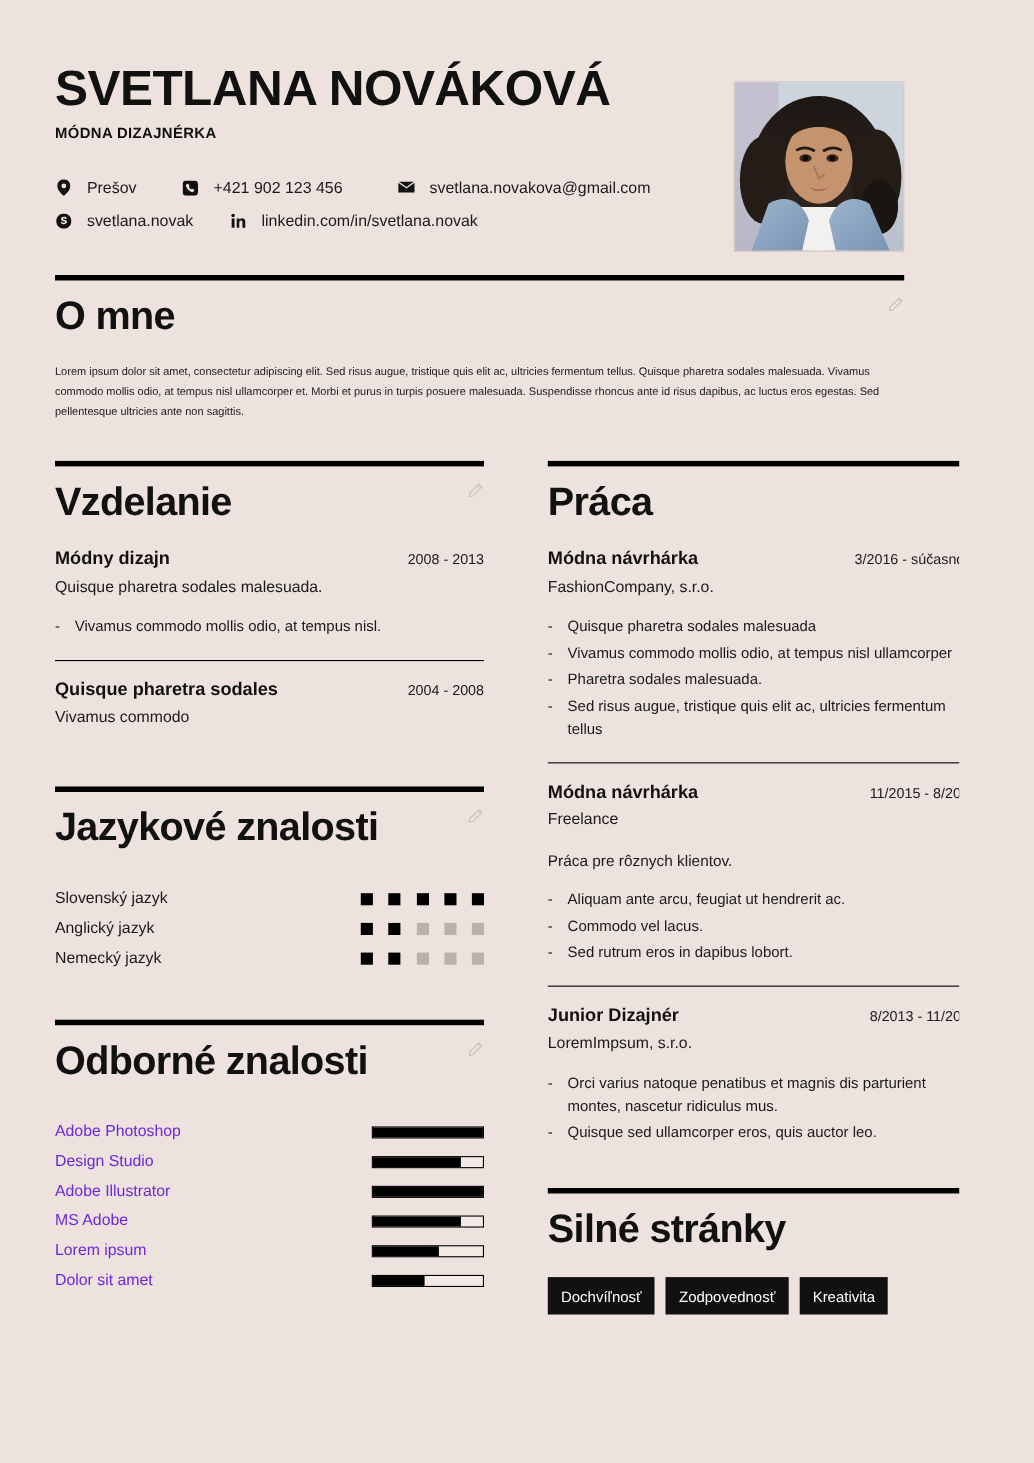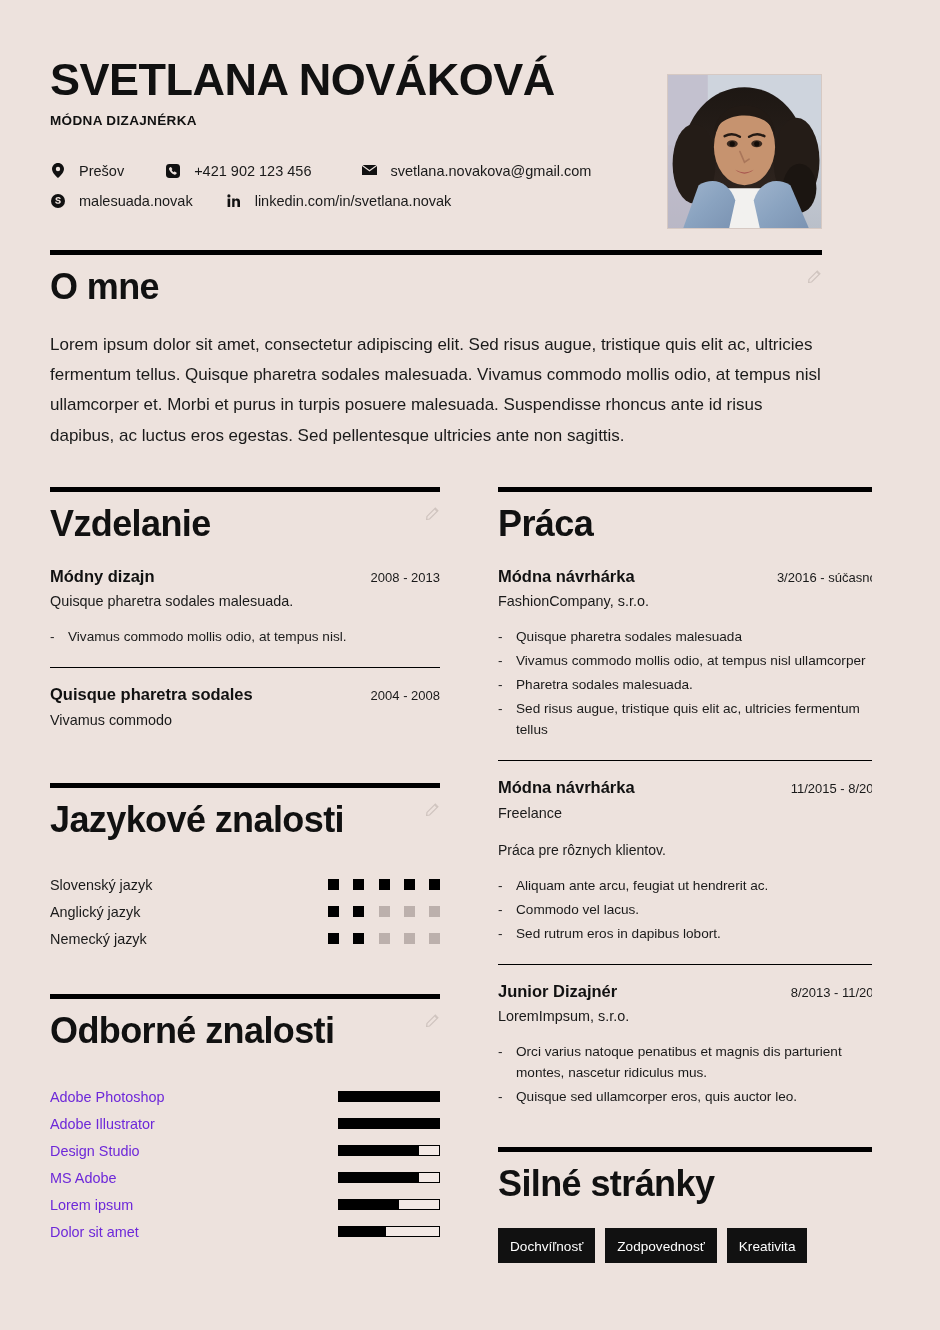--- a/index.html
+++ b/index.html
@@ -124,21 +124,21 @@
     width: 14px;
     height: 14px;
     opacity: 0.5;
   }
   .pencil svg { display: block; }
 
   
   .about-wrap { margin-top: 21px; }
   .about-text {
     margin-top: 17px;
-    font-size: 17px;
+    font-size: 10px;
     line-height: 1.78;
     color: #1a1a1a;
     max-width: 840px;
   }
 
   
   .columns {
     display: flex;
     margin-top: 36px;
     gap: 58px;
@@ -314,21 +314,21 @@
 
         <div class="contact-row">
 
           <div class="contact-item">
             <span class="ci-icon">
               <svg width="14" height="14" viewBox="0 0 14 14">
                   <circle cx="7" cy="7" r="7" fill="#111"></circle>
                   <path d="M7.1 3.1c1.2 0 2.2.5 2.5 1.2.2.5-.1.9-.6.9-.4 0-.6-.2-.8-.4-.2-.3-.6-.5-1.1-.5-.6 0-1 .2-1 .6 0 .4.3.6 1.3.8 1.5.3 2.4.8 2.4 2 0 1.3-1.1 2.1-2.7 2.1-1.4 0-2.5-.6-2.8-1.4-.2-.5.1-.9.6-.9.4 0 .6.2.8.5.2.4.7.6 1.3.6.7 0 1.2-.3 1.2-.7 0-.4-.3-.6-1.4-.8-1.4-.3-2.3-.8-2.3-2 0-1.2 1-2 2.6-2z" fill="#ede2dd"></path>
                 </svg>
             </span>
-            <span>malesuada.novak</span>
+            <span>svetlana.novak</span>
           </div>
 
           <span class="gap-c"></span>
 
           <div class="contact-item">
             <span class="ci-icon">
               <svg width="14" height="14" viewBox="0 0 14 14">
                   <rect x="0.6" y="4.6" width="2.6" height="8.4" fill="#111"></rect>
                   <circle cx="1.9" cy="1.9" r="1.6" fill="#111"></circle>
                   <path d="M5.2 4.6h2.5v1.2c.4-.7 1.2-1.4 2.4-1.4 1.9 0 2.9 1.2 2.9 3.4V13h-2.6V8.3c0-1.1-.4-1.8-1.4-1.8-.8 0-1.2.5-1.4 1.1-.1.2-.1.5-.1.8V13H5.2V4.6z" fill="#111"></path>
@@ -498,29 +498,29 @@
         </div>
 
         <div class="skill-block">
           <div class="skill-row">
             <div class="skill-name">Adobe Photoshop</div>
             <div class="skill-track">
               <div class="skill-fill" style="width: 100%;"></div>
             </div>
           </div>
           <div class="skill-row">
+            <div class="skill-name">Design Studio</div>
+            <div class="skill-track">
+              <div class="skill-fill" style="width: 80%;"></div>
+            </div>
+          </div>
+          <div class="skill-row">
             <div class="skill-name">Adobe Illustrator</div>
             <div class="skill-track">
               <div class="skill-fill" style="width: 100%;"></div>
-            </div>
-          </div>
-          <div class="skill-row">
-            <div class="skill-name">Design Studio</div>
-            <div class="skill-track">
-              <div class="skill-fill" style="width: 80%;"></div>
             </div>
           </div>
           <div class="skill-row">
             <div class="skill-name">MS Adobe</div>
             <div class="skill-track">
               <div class="skill-fill" style="width: 80%;"></div>
             </div>
           </div>
           <div class="skill-row">
             <div class="skill-name">Lorem ipsum</div>

